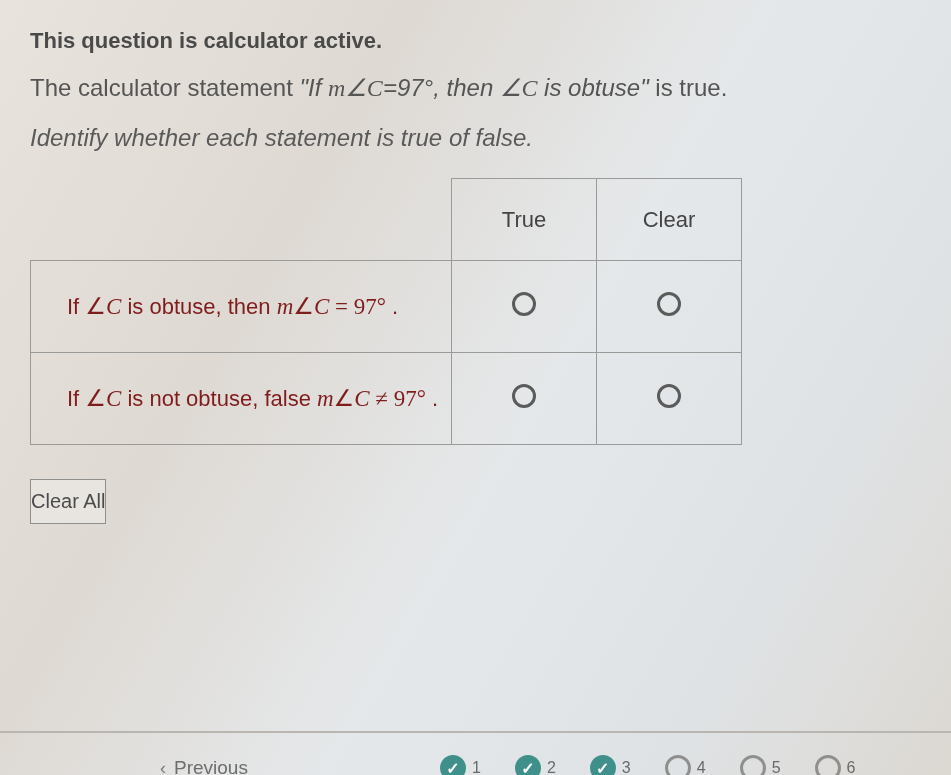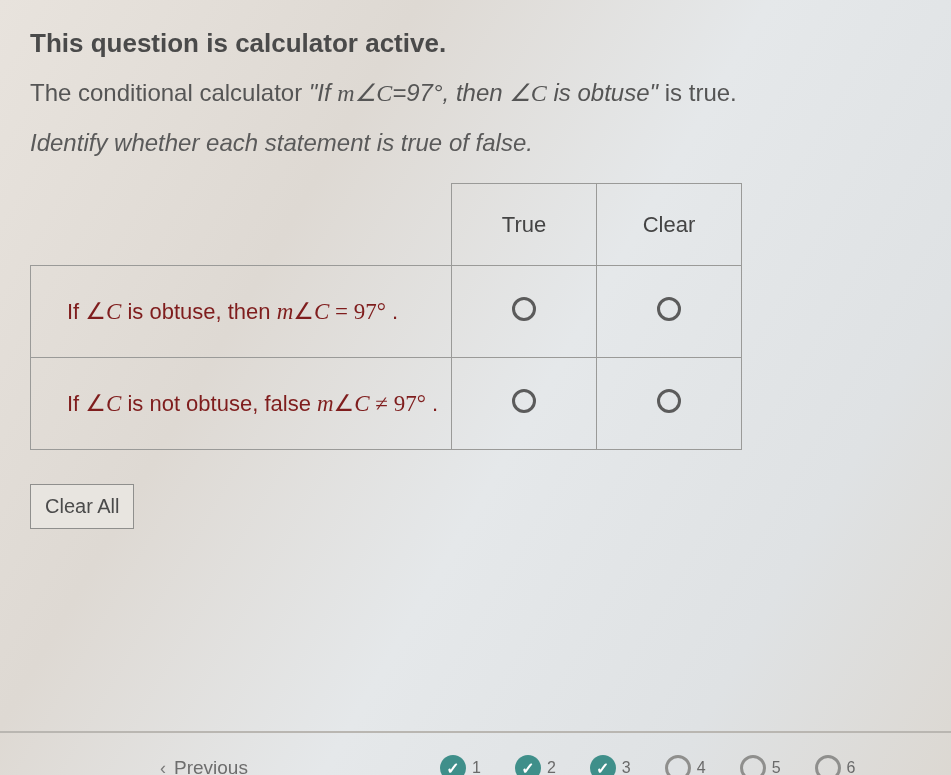--- a/index.html
+++ b/index.html
@@ -5,21 +5,21 @@
     * { box-sizing: border-box; margin: 0; padding: 0; }
     html, body { width: 951px; height: 775px; overflow: hidden; }
     body {
       font-family: Arial, Helvetica, sans-serif;
       background: linear-gradient(120deg, #e8e3dd 0%, #ded9d3 30%, #e5e8ea 55%, #dfe2e4 80%, #dcd8d2 100%);
       color: #3d3d3d;
       padding: 28px 30px 0 30px;
       position: relative;
     }
     .title {
-      font-size: 26px;
+      font-size: 22px;
       font-weight: 700;
       color: #4a4a4a;
       margin-bottom: 20px;
     }
     .cond {
       font-size: 24px;
       color: #555;
       margin-bottom: 22px;
     }
     .cond .quote { font-style: italic; }
@@ -73,21 +73,21 @@
       border-radius: 50%;
       background: transparent;
     }
     .math { font-family: "Times New Roman", serif; font-size: 23px; }
     .math .m { font-style: italic; }
     .math .C { font-style: italic; }
 
     .clear {
       display: inline-block;
       margin-top: 34px;
-      padding: 10px 14px;
+      padding: 10px 0;
       border: 1px solid #8f8f8d;
       background: #e8e5e0;
       color: #4b4b4b;
       font-size: 20px;
       cursor: pointer;
     }
 
     .footer {
       position: absolute;
       bottom: 0; left: 0; right: 0;
@@ -120,21 +120,21 @@
     .chev { font-size: 18px; color: #7a7a7a; }
   </style>
 </head>
 <body>
 
 
 
 <div class="title">This question is calculator active.</div>
 
 <div class="cond">
-  <span>The conditional calculator </span><span class="quote"><span>"If </span><span class="mi">m</span><span class="ang">∠</span><span class="mi">C</span><span>=97°</span><span>, then </span><span class="ang">∠</span><span class="mi">C</span><span> is obtuse"</span></span><span class="istrue"> is true.</span>
+  <span>The calculator statement </span><span class="quote"><span>"If </span><span class="mi">m</span><span class="ang">∠</span><span class="mi">C</span><span>=97°</span><span>, then </span><span class="ang">∠</span><span class="mi">C</span><span> is obtuse"</span></span><span class="istrue"> is true.</span>
 </div>
 
 <div class="instr">Identify whether each statement is true of false.</div>
 
 <div class="table-wrap">
   <table>
     <thead>
       <tr>
         <th class="blank"></th>
         <th class="h">True</th>

